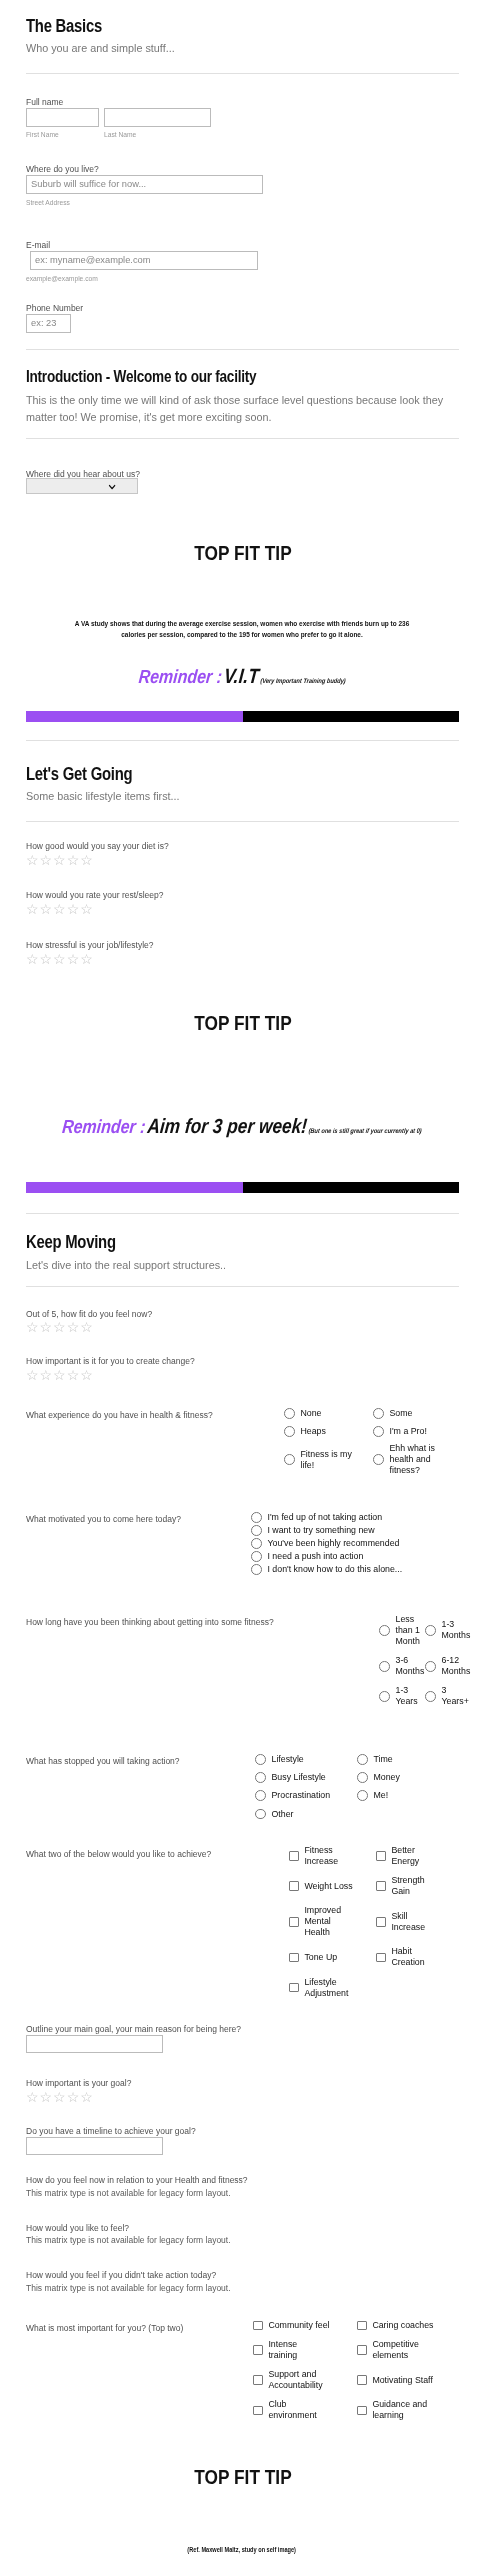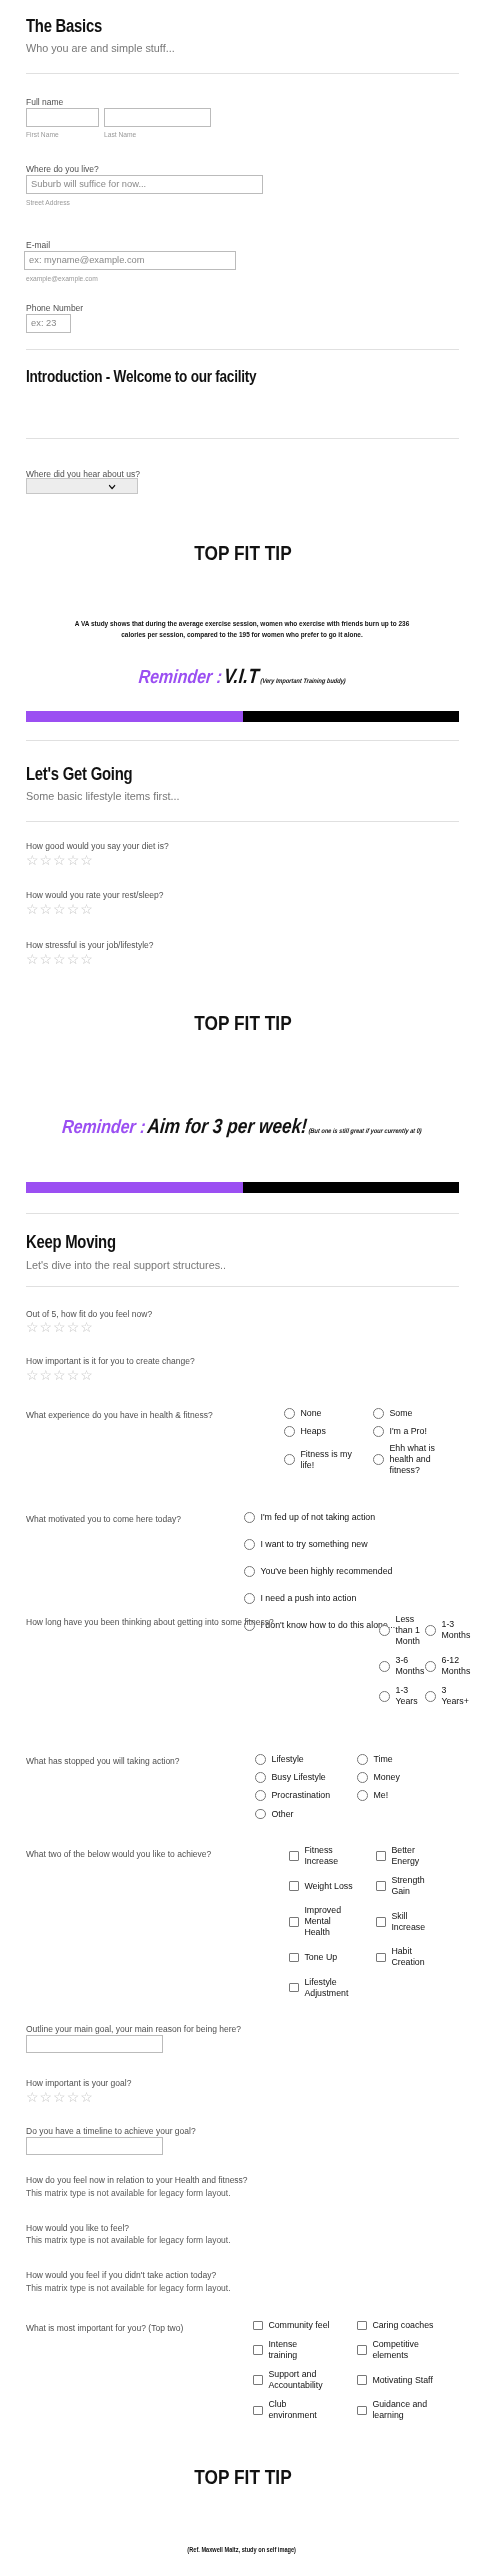--- a/index.html
+++ b/index.html
@@ -45,29 +45,30 @@
   <input class="inp" style="left: 26px; top: 108px; width: 73px;">
   <input class="inp" style="left: 104px; top: 108px; width: 107px;">
   <div class="sl" style="top:131px">First Name</div>
   <div class="sl" style="left:104px;top:131px">Last Name</div>
 
   <div class="ql" style="top:164px">Where do you live?</div>
   <input class="inp" style="left: 26px; top: 175px; width: 237px;" placeholder="Suburb will suffice for now...">
   <div class="sl" style="top:199px">Street Address</div>
 
   <div class="ql" style="top:240px">E-mail</div>
-  <input class="inp" style="left: 24px; top: 251px; width: 212px;" placeholder="ex: myname@example.com">
+  <input class="inp" style="left: 30px; top: 251px; width: 228px;" placeholder="ex: myname@example.com">
   <div class="sl" style="top:275px">example@example.com</div>
 
   <div class="ql" style="top:303px">Phone Number</div>
   <input class="inp" style="left: 26px; top: 314px; width: 45px;" placeholder="ex: 23">
 
   <div class="hr" style="top:349px"></div>
 
   <div class="h1" style="top:368px;font-size:16px"><span class="cx">Introduction - Welcome to our facility</span></div>
+  <div class="sub" style="top:392px;width:422px;line-height:1.55">This is the only time we will kind of ask those surface level questions because look they matter too! We promise, it's get more exciting soon.</div>
   <div class="hr" style="top:438px"></div>
 
   <div class="ql" style="top:469px">Where did you hear about us?</div>
   <div class="sel" style="left:26px;top:478px;width:112px;height:15.5px">
     <span style="position:absolute;right:20.6px;top:3.6px">
       <svg width="8.2" height="8.2" viewBox="0 0 16 16">
           <polyline points="3,5 8,11 13,5" fill="none" stroke="#111" stroke-width="2.6" stroke-linecap="round" stroke-linejoin="round"></polyline>
         </svg>
     </span>
   </div>
@@ -134,21 +135,21 @@
         <span class="rd"></span>
         <span style="max-width:57px">Fitness is my life!</span>
       </div>
     <div class="opt">
         <span class="rd"></span>
         <span style="max-width:64px">Ehh what is health and fitness?</span>
       </div>
   </div>
 
   <div class="ql" style="top:1514px">What motivated you to come here today?</div>
-  <div class="grid" style="left:244px;top:1512px;grid-template-columns:auto;row-gap:16px">
+  <div class="grid" style="left:251px;top:1512px;grid-template-columns:auto;row-gap:2px">
     <div class="opt">
         <span class="rd"></span>
         <span>I'm fed up of not taking action</span>
       </div>
     <div class="opt">
         <span class="rd"></span>
         <span>I want to try something new</span>
       </div>
     <div class="opt">
         <span class="rd"></span>

